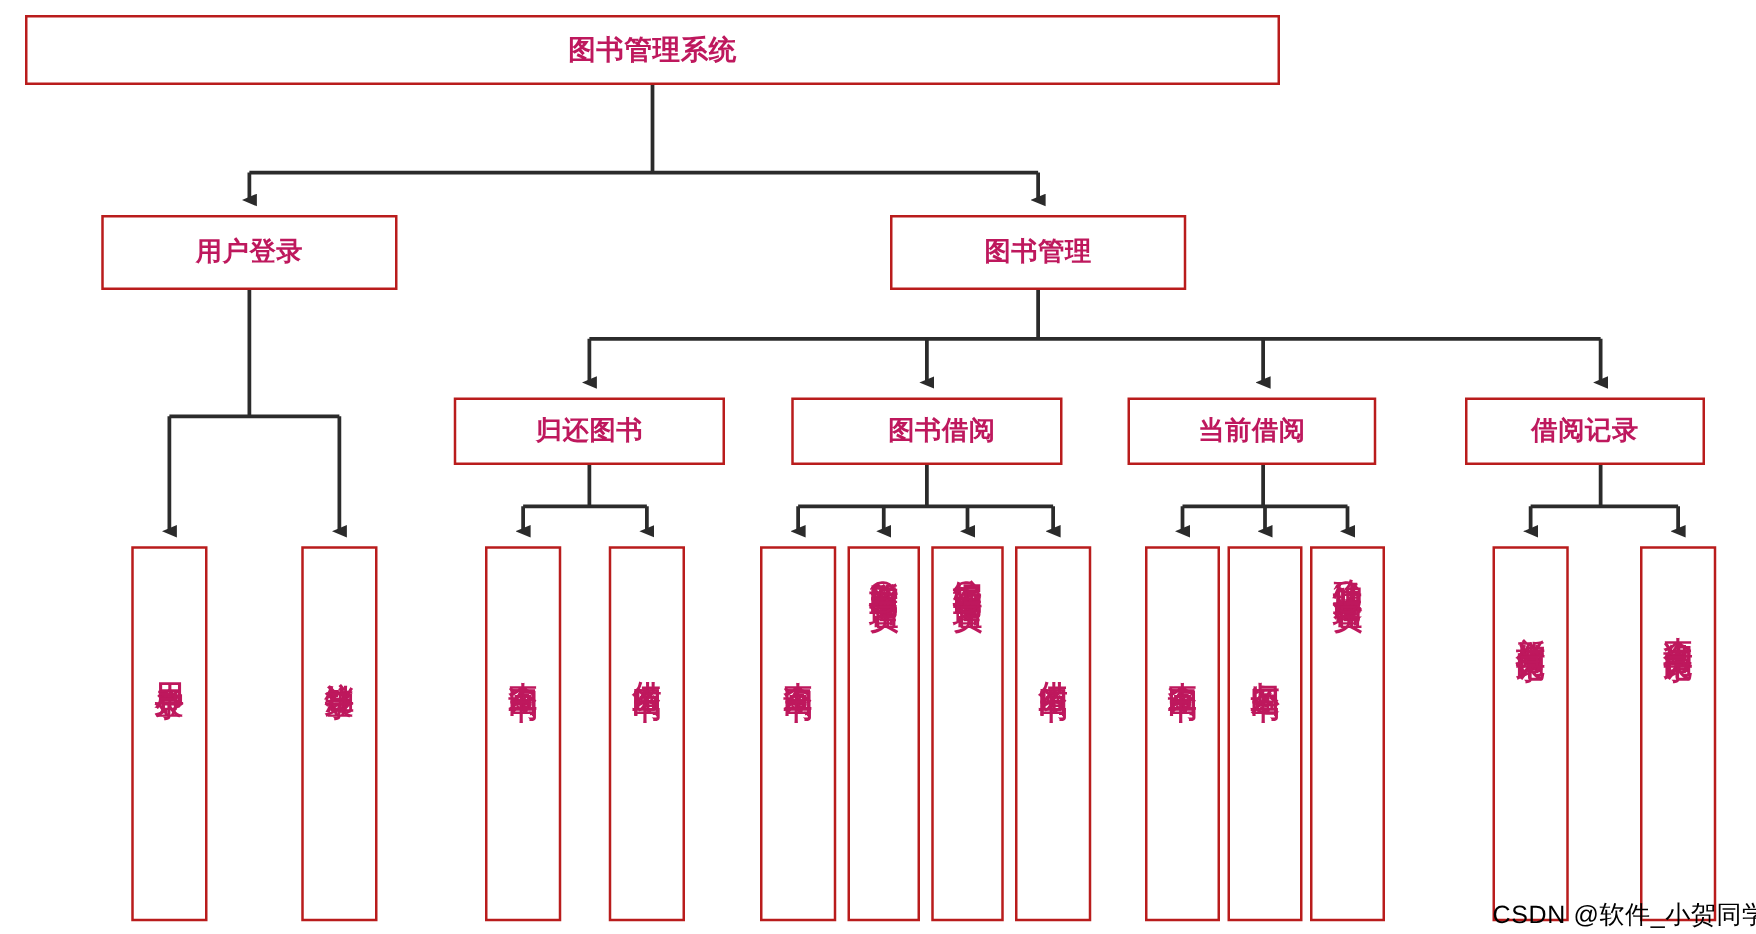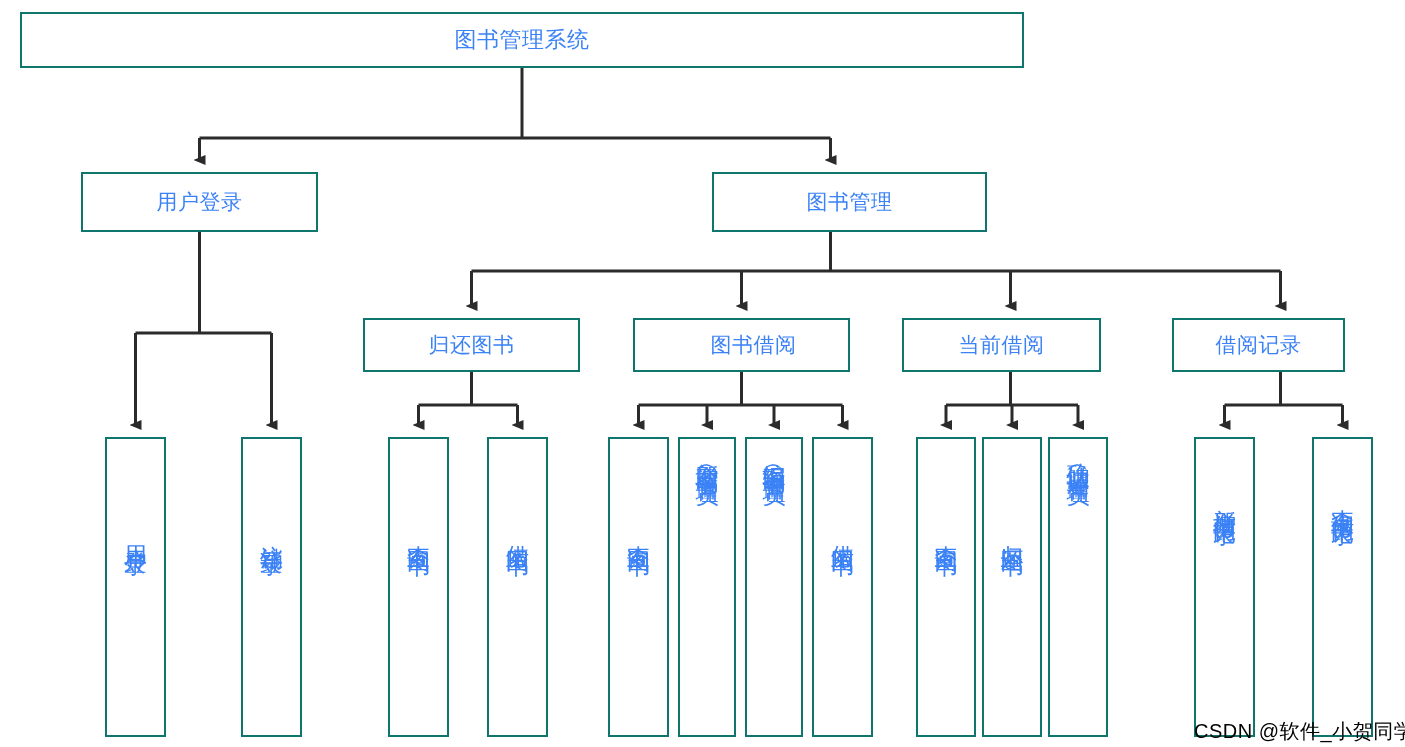--- a/index.html
+++ b/index.html
@@ -22,25 +22,26 @@
     left: 0;
     top: 0;
     width: 1405px;
     height: 747px;
     pointer-events: none;
   }
   .node {
     position: absolute;
     box-sizing: border-box;
     background: #ffffff;
-    border: 2px solid #0f766e;
+    border: 2px solid #b91c1c;
     display: flex;
     align-items: center;
     justify-content: center;
-    color: #3b82f6;
+    color: #be185d;
+    font-weight: bold;
   }
   .node-label {
     display: block;
     text-align: center;
     line-height: 1.08;
     letter-spacing: 0.5px;
     white-space: nowrap;
   }
   
   .node.h .node-label {
@@ -118,33 +119,33 @@
       </g>
   </svg>
 
   <div id="node-layer">
       <div class="node h root" style="left: 20px; top: 12px; width: 1004px; height: 56px;">
         <span class="node-label">图书管理系统</span>
       </div>
       <div class="node h" style="left: 81px; top: 172px; width: 237px; height: 60px;">
         <span class="node-label">用户登录</span>
       </div>
-      <div class="node h" style="left: 712px; top: 172px; width: 275px; height: 60px;">
+      <div class="node h" style="left: 712px; top: 172px; width: 237px; height: 60px;">
         <span class="node-label">图书管理</span>
       </div>
       <div class="node h" style="left: 363px; top: 318px; width: 217px; height: 54px;">
         <span class="node-label">归还图书</span>
       </div>
       <div class="node h" style="left: 633px; top: 318px; width: 217px; height: 54px; padding-left: 24px;">
         <span class="node-label">图书借阅</span>
       </div>
       <div class="node h" style="left: 902px; top: 318px; width: 199px; height: 54px;">
         <span class="node-label">当前借阅</span>
       </div>
-      <div class="node h" style="left: 1172px; top: 318px; width: 173px; height: 54px; justify-content: center;">
+      <div class="node h" style="left: 1172px; top: 318px; width: 192px; height: 54px; justify-content: center;">
         <span class="node-label">借阅记录</span>
       </div>
       <div class="node v" style="left: 105px; top: 437px; width: 61px; height: 300px;">
         <span class="node-label" style="margin-top: 88px;">用户登录</span>
       </div>
       <div class="node v" style="left: 241px; top: 437px; width: 61px; height: 300px;">
         <span class="node-label" style="margin-top: 88px;">注销登录</span>
       </div>
       <div class="node v" style="left: 388px; top: 437px; width: 61px; height: 300px;">
         <span class="node-label" style="margin-top: 88px;">查询图书</span>

